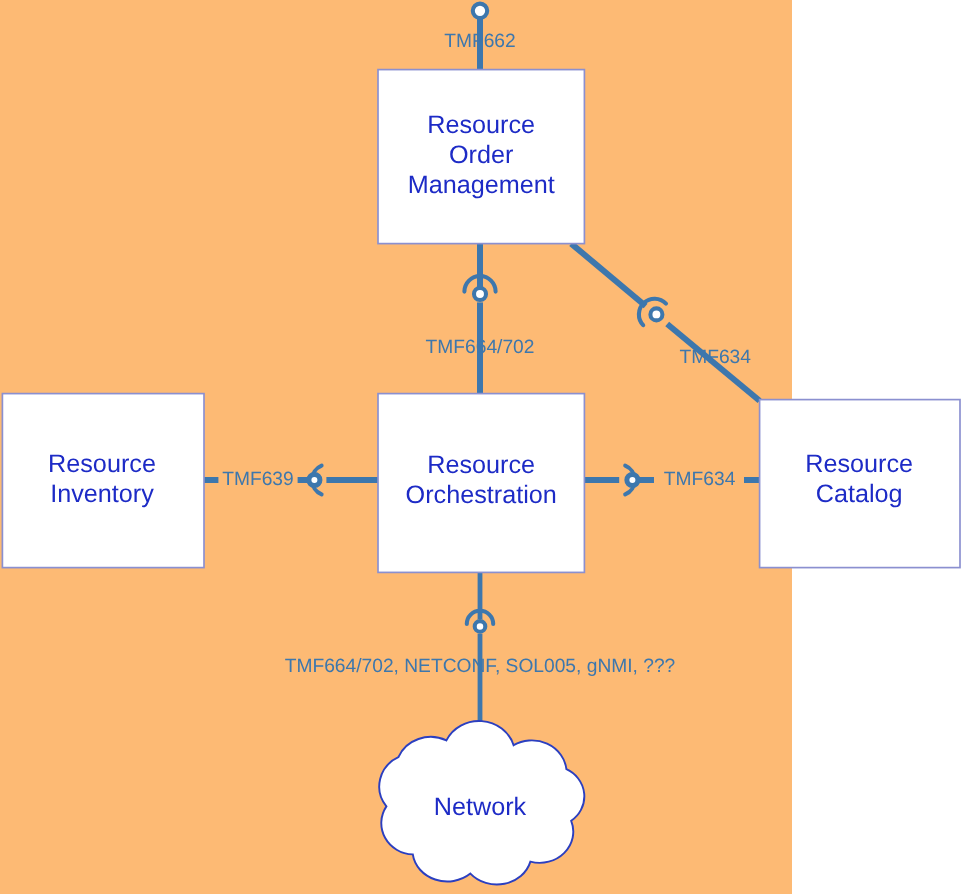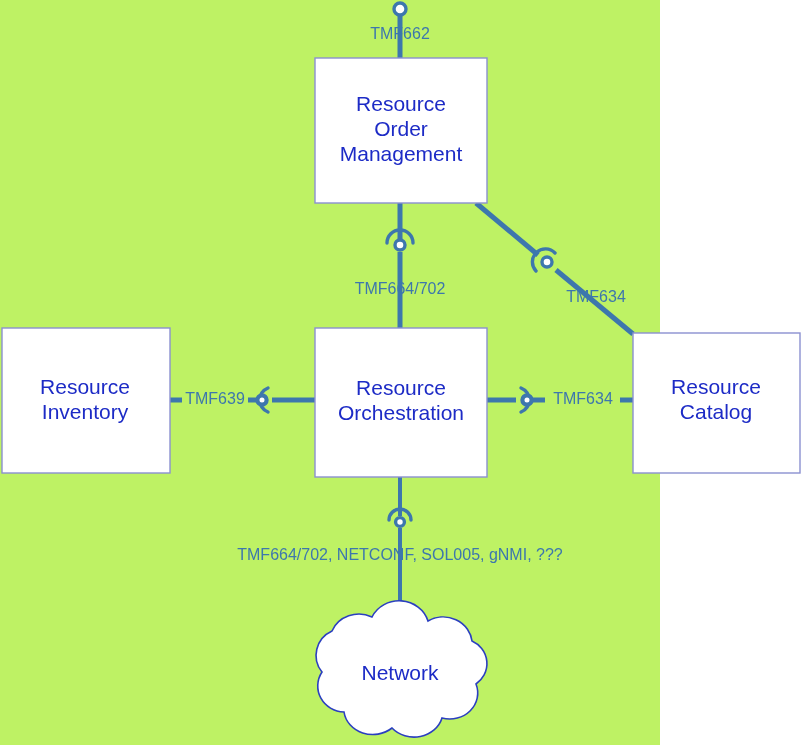--- a/index.html
+++ b/index.html
@@ -10,21 +10,21 @@
   body {
     width: 801px;
     height: 745px;
     font-family: "Liberation Sans", sans-serif;
     overflow: hidden;
   }
   #diagram-root {
     position: relative;
     width: 660px;
     height: 745px;
-    background: #bef264;
+    background: #fdba74;
   }
   #diagram-svg {
     position: absolute;
     top: 0;
     left: 0;
     width: 801px;
     height: 745px;
   }
   .node-label {
     fill: #1d2bc6;

